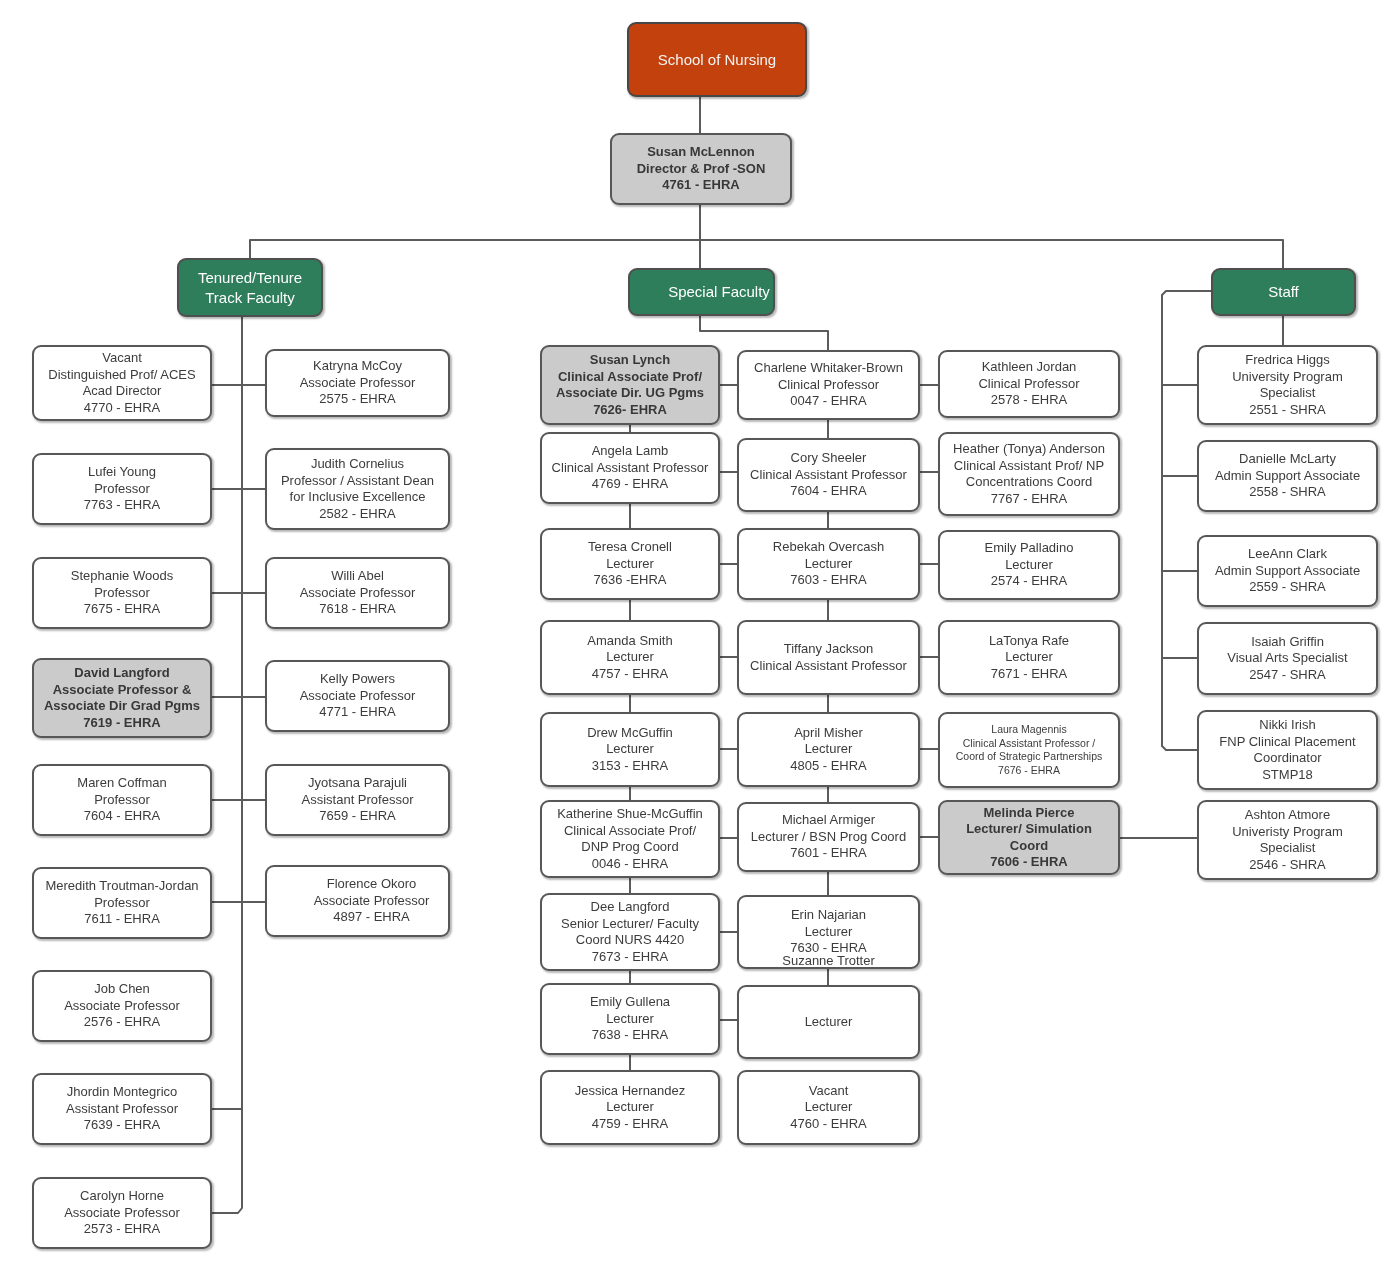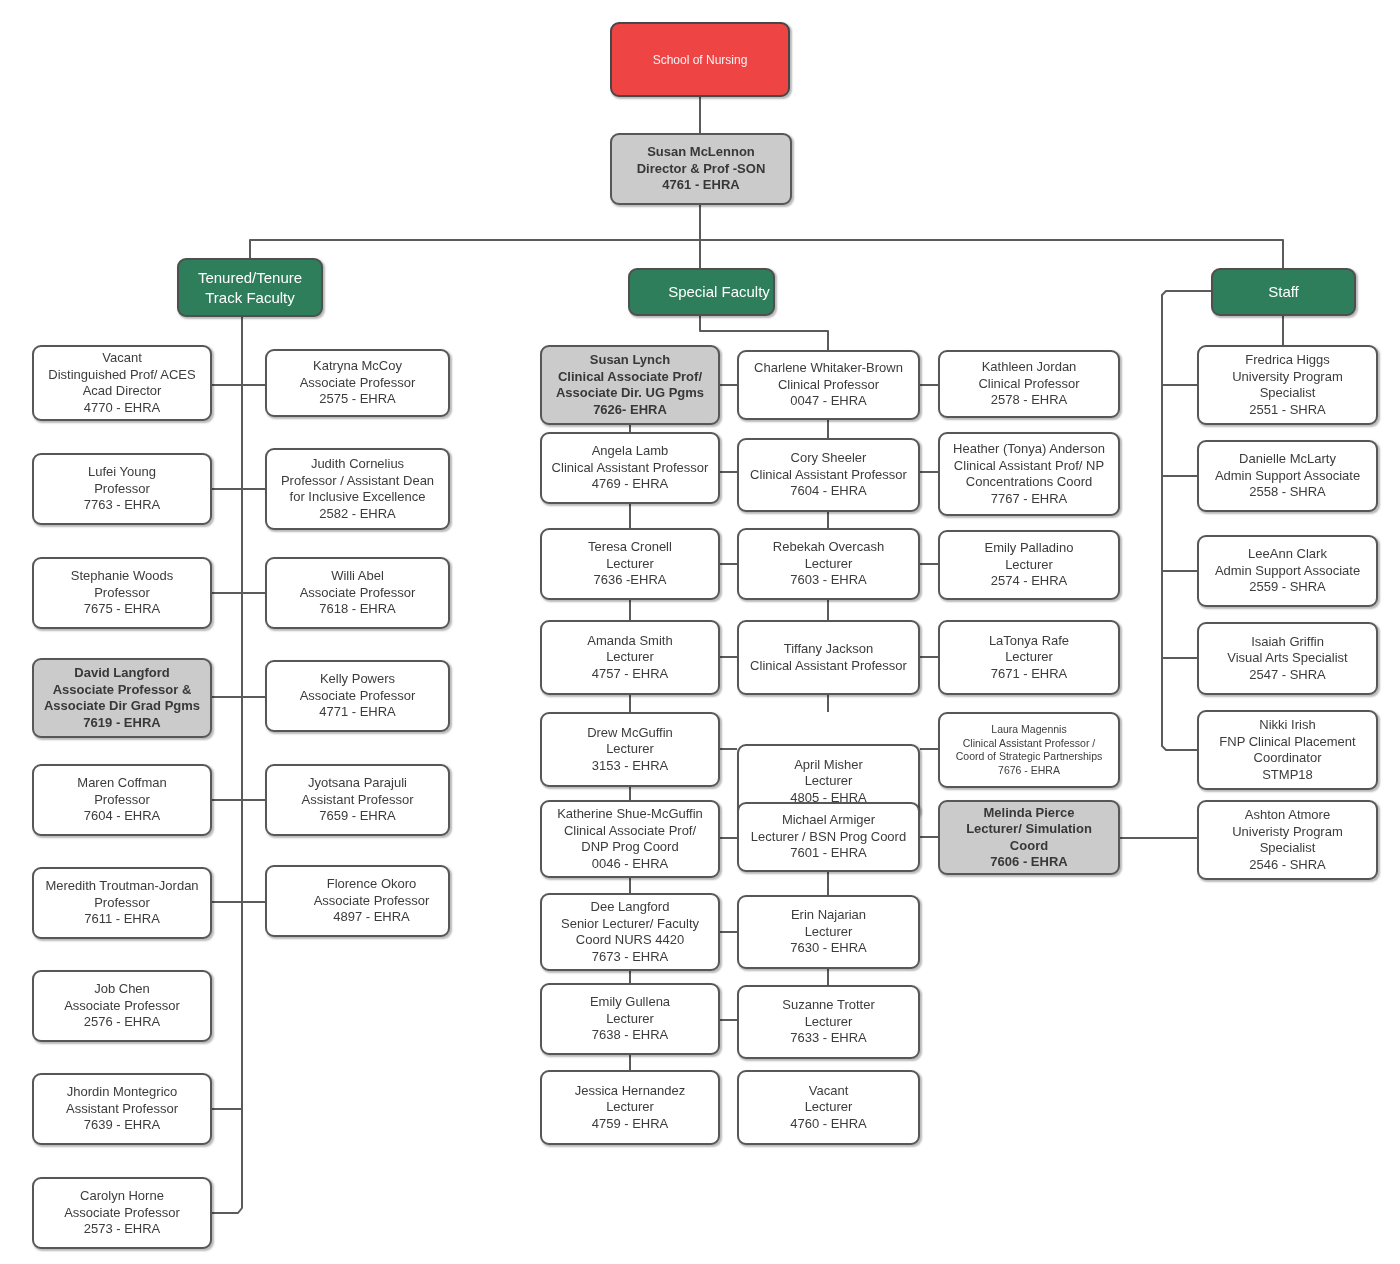--- a/index.html
+++ b/index.html
@@ -10,21 +10,21 @@
   .node{
     position:absolute;z-index:1;box-sizing:border-box;
     display:flex;flex-direction:column;align-items:center;justify-content:center;
     text-align:center;border:2px solid #575757;border-radius:9px;
     background:#ffffff;color:#3c3c3c;font-size:13px;line-height:16.5px;
     box-shadow:1.5px 1.5px 2px rgba(0,0,0,0.28);
     padding:1px 1px;
   }
   .node.gray{background:#cbcbcb;font-weight:700;color:#383838;}
   .node.green{background:#2e7d5b;color:#ffffff;font-size:15px;line-height:20px;border-color:#4f4f4f;}
-  .node.green-dark{background:#ef4444;color:#f4f4f4;font-size:12px;line-height:20px;border-color:#474747;}
+  .node.green-dark{background:#c2410c;color:#f4f4f4;font-size:15px;line-height:20px;border-color:#474747;margin-left:17px;}
   .node.small{font-size:10.5px;line-height:13.5px;}
   .ln{width:100%;}
 </style>
 </head>
 <body>
 
 <div id="stage">
   <svg id="lines" width="1400" height="1264" viewBox="0 0 1400 1264">
       <polyline points="700,97 700,133"></polyline>
       <polyline points="700,205 700,268"></polyline>
@@ -231,36 +231,36 @@
     </div>
     <div class="node white" style="left: 737px; top: 528px; width: 183px; height: 72px;">
       <div class="ln">Rebekah Overcash</div>
       <div class="ln">Lecturer</div>
       <div class="ln">7603 - EHRA</div>
     </div>
     <div class="node white" style="left: 737px; top: 620px; width: 183px; height: 75px;">
       <div class="ln">Tiffany Jackson</div>
       <div class="ln">Clinical Assistant Professor</div>
     </div>
-    <div class="node white" style="left: 737px; top: 712px; width: 183px; height: 75px; margin-top: 32px;">
+    <div class="node white" style="left: 737px; top: 712px; width: 183px; height: 75px;">
       <div class="ln">April Misher</div>
       <div class="ln">Lecturer</div>
       <div class="ln">4805 - EHRA</div>
     </div>
     <div class="node white" style="left: 737px; top: 802px; width: 183px; height: 70px;">
       <div class="ln">Michael Armiger</div>
       <div class="ln">Lecturer / BSN Prog Coord</div>
       <div class="ln">7601 - EHRA</div>
     </div>
     <div class="node white" style="left: 737px; top: 895px; width: 183px; height: 74px;">
       <div class="ln">Erin Najarian</div>
       <div class="ln">Lecturer</div>
       <div class="ln">7630 - EHRA</div>
     </div>
-    <div class="node white" style="left: 737px; top: 985px; width: 183px; height: 74px;">
+    <div class="node white" style="left: 737px; top: 985px; width: 183px; height: 74px; gap: 44px;">
       <div class="ln">Suzanne Trotter</div>
       <div class="ln">Lecturer</div>
       <div class="ln">7633 - EHRA</div>
     </div>
     <div class="node white" style="left: 737px; top: 1070px; width: 183px; height: 75px;">
       <div class="ln">Vacant</div>
       <div class="ln">Lecturer</div>
       <div class="ln">4760 - EHRA</div>
     </div>
     <div class="node white" style="left: 938px; top: 350px; width: 182px; height: 68px;">

